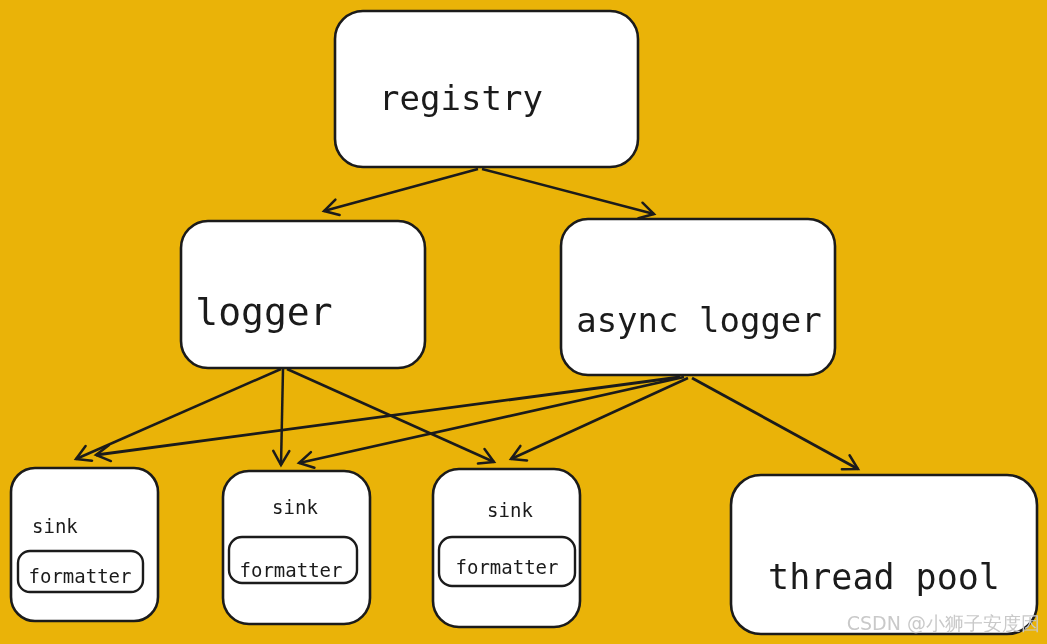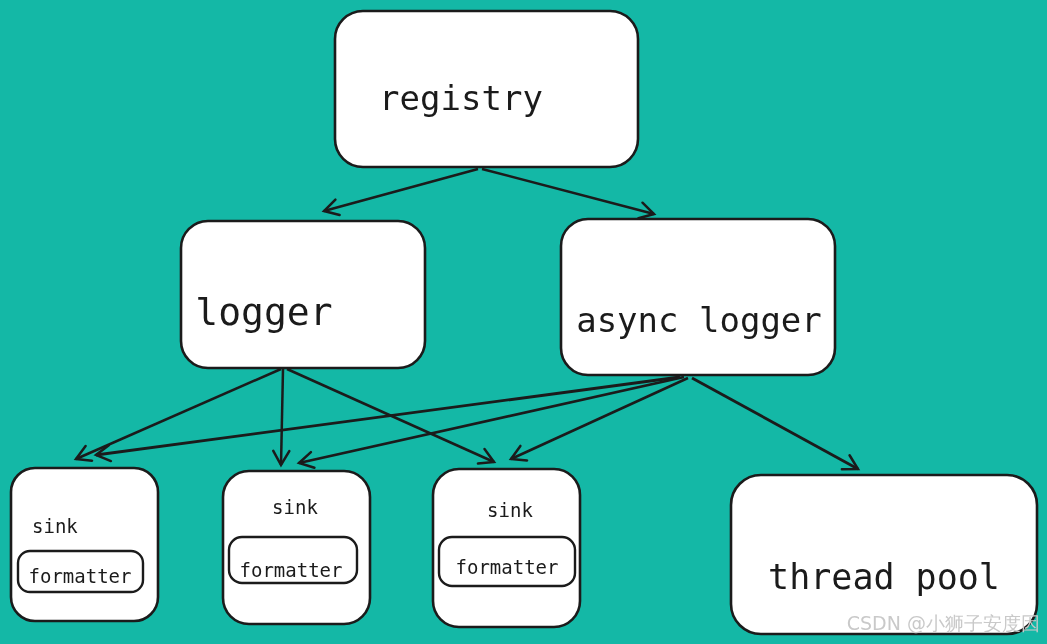--- a/index.html
+++ b/index.html
@@ -7,21 +7,21 @@
     padding: 0;
     background: #ffffff;
     width: 1047px;
     height: 644px;
     overflow: hidden;
   }
   .canvas-wrap {
     position: relative;
     width: 1047px;
     height: 644px;
-    background: #14b8a6;
+    background: #eab308;
   }
   svg {
     display: block;
   }
   .node-box {
     fill: #ffffff;
     stroke: #1b1b1b;
     stroke-width: 2.6;
   }
   .inner-box {

